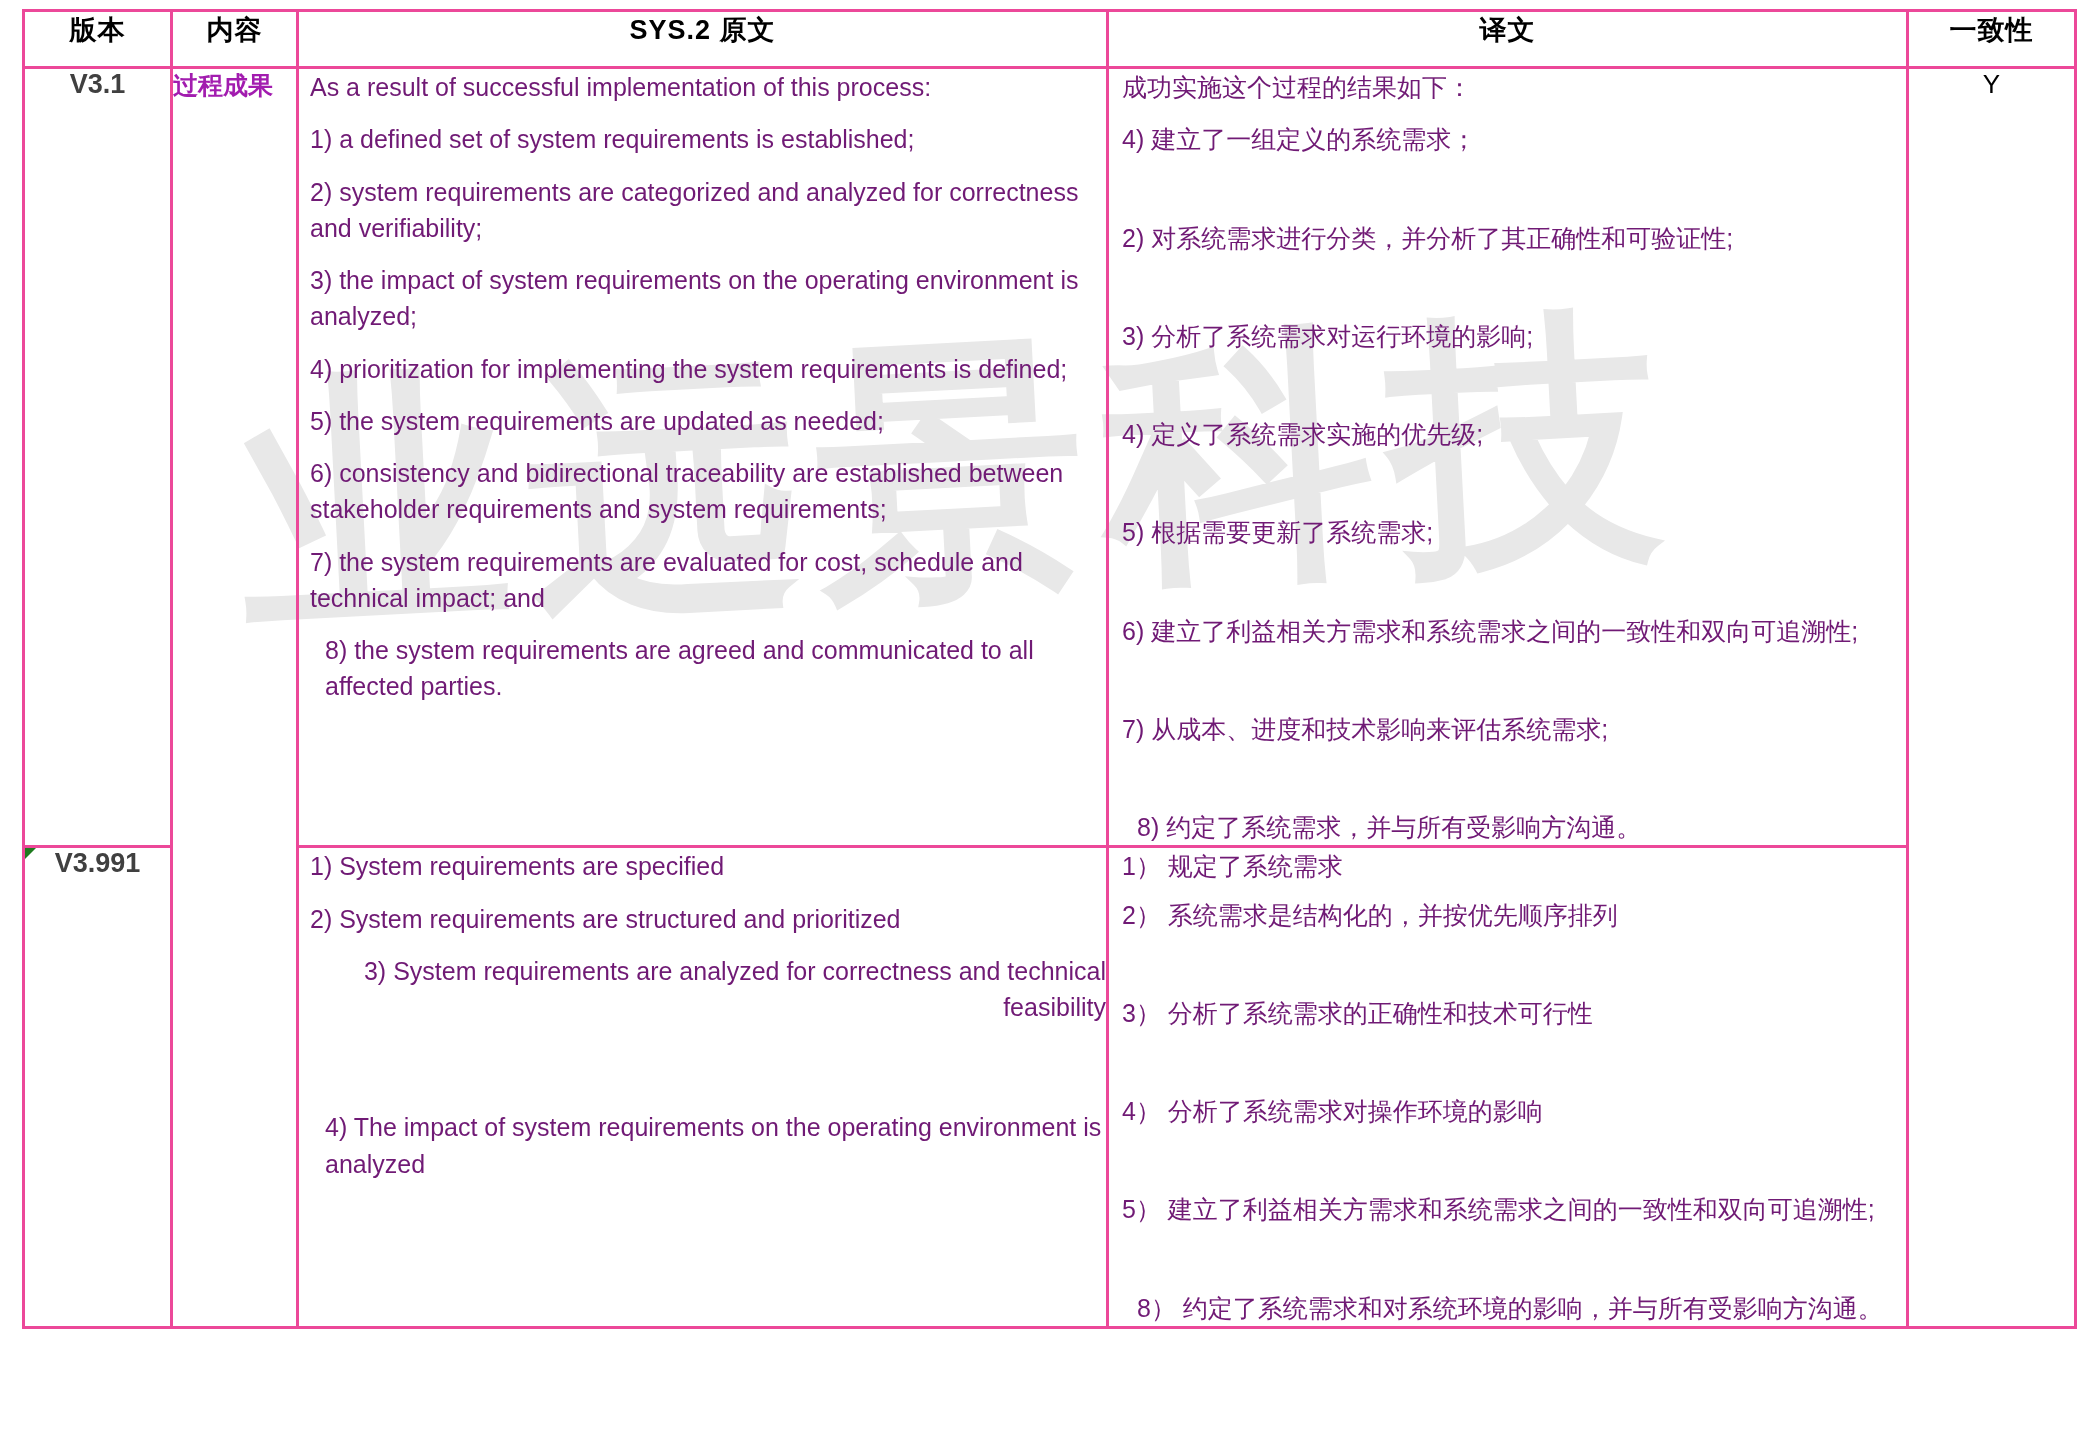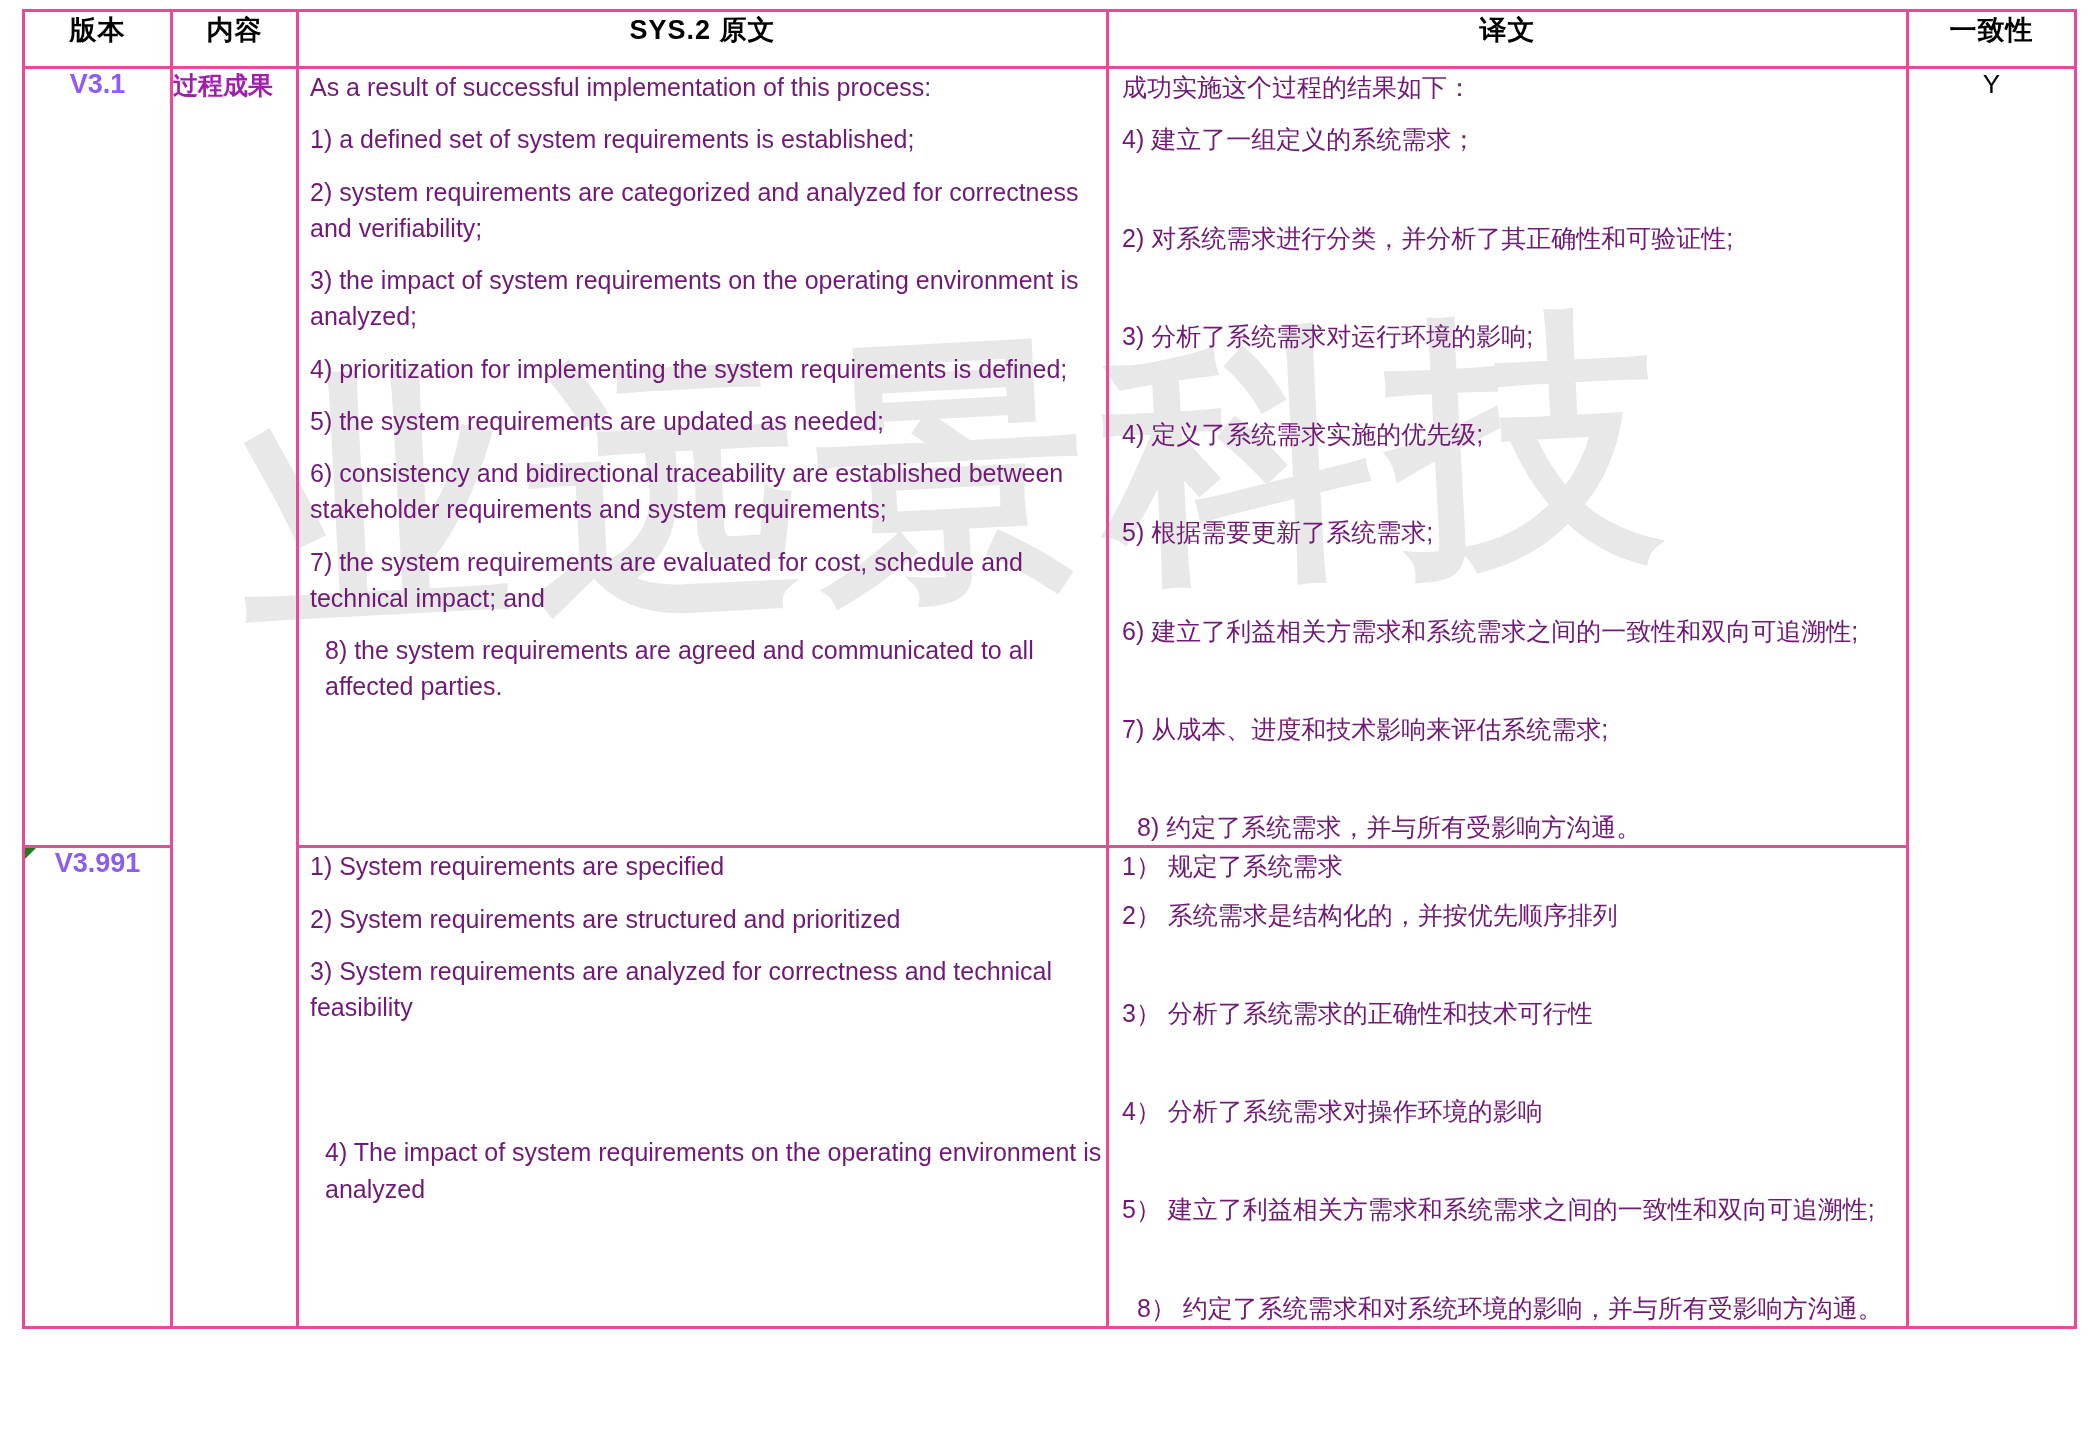--- a/index.html
+++ b/index.html
@@ -79,21 +79,21 @@
   col.c-source   { width: 810px; }
   col.c-trans    { width: 800px; }
   col.c-consist  { width: 168px; }
 
   
   td.version {
     text-align: center;
     vertical-align: middle;
     font-size: 27px;
     font-weight: 700;
-    color: #8b5cf6;
+    color: #404040;
     background: #ffffff;
     position: relative;
   }
   td.content {
     vertical-align: middle;
     font-size: 25px;
     font-weight: 700;
     color: #a21caf;
     background: transparent;
     padding-bottom: 6px;
@@ -111,21 +111,21 @@
   td.body-cell.zh { padding-left: 13px; }
 
   .para {
     margin: 0 0 16px 0;
     text-align: left;
   }
   .para:last-child { margin-bottom: 0; margin-left: 15px; }
 
   .para.gap-lg { }
   .para.gap-xl { margin-bottom: 62px; }
-  .para.gap-xxl { margin-bottom: 109px; }
+  .para.gap-xxl { margin-bottom: 84px; text-align: right; }
   .para.gap-sm { margin-bottom: 12px; }
 
   
   td.consistency {
     background: #00a550;
     text-align: center;
     vertical-align: middle;
     font-size: 26px;
     color: #000000;
   }

